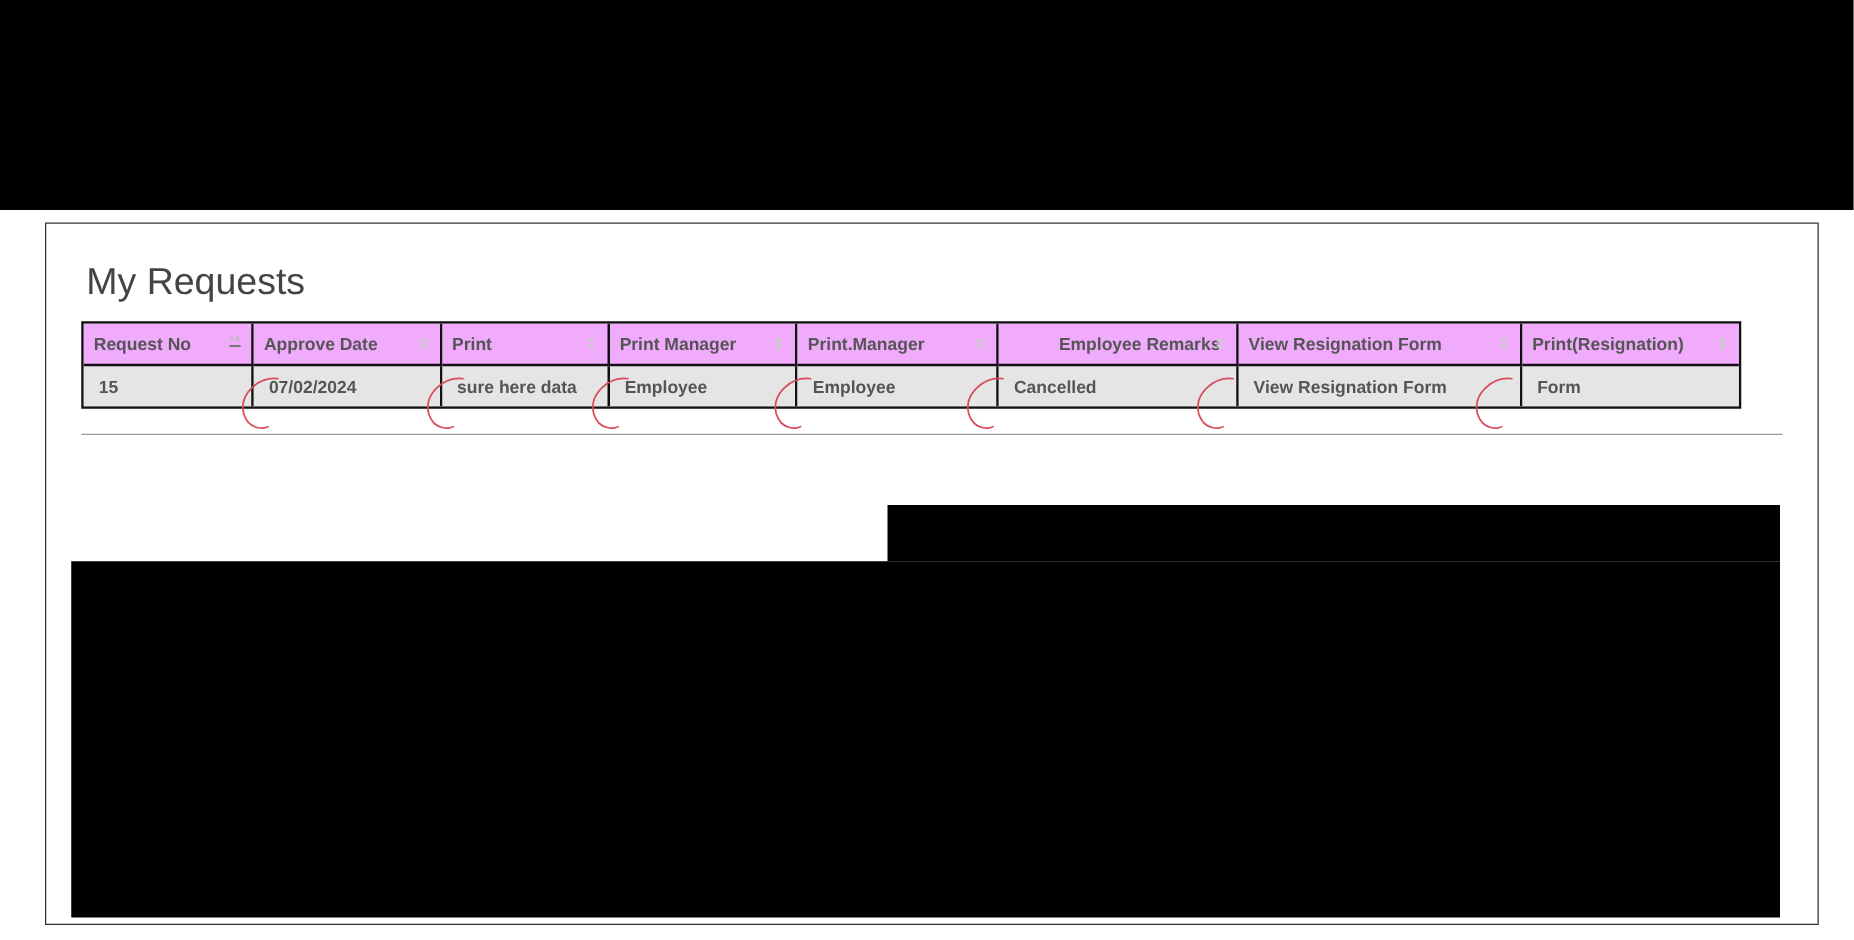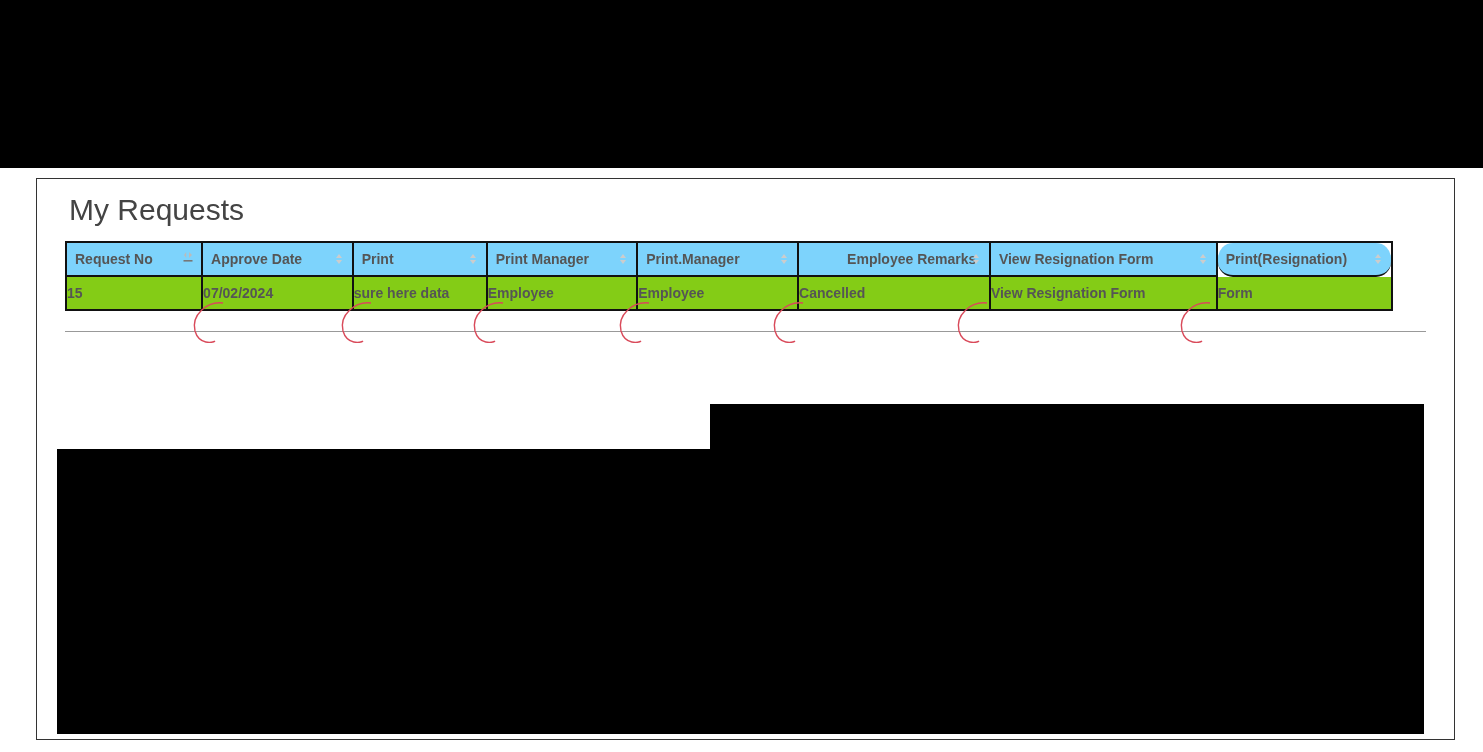--- a/index.html
+++ b/index.html
@@ -24,33 +24,33 @@
       margin: 10px 28px 0 36px;
       padding: 0;
       background: #fff;
       position: relative;
       height: 562px;
     }
     .page-title {
       font-size: 30px;
       font-weight: 400;
       color: #444;
-      margin: 14px 0 14px 32px;
+      margin: 30px 0 14px 32px;
     }
     .data-table {
       border-collapse: separate;
       border-spacing: 0;
       table-layout: fixed;
       margin-left: 28px;
       margin-right: 28px;
       width: 1328px;
       border: 2px solid #111;
     }
     .data-table th {
-      background: #7dd3fc;
+      background: #f0abfc;
       text-align: left;
       font-weight: 700;
       font-size: 14px;
       color: #555;
       padding: 8px 8px 8px 8px;
       border-right: 2px solid #111;
       border-bottom: 2px solid #111;
       position: relative;
       height: 34px;
       vertical-align: middle;
@@ -64,25 +64,25 @@
       top: 50%;
       transform: translateY(-50%);
       width: 14px;
       height: 14px;
       display: inline-block;
     }
     .sort-icon svg {
       display: block;
     }
     .data-table td {
-      background: #84cc16;
+      background: #e5e5e5;
       font-size: 14px;
       font-weight: 700;
       color: #555;
-      padding: 7px 0;
+      padding: 7px 12px;
       border-right: 2px solid #111;
       height: 32px;
       vertical-align: middle;
     }
     .data-table td:last-child {
       border-right: none;
     }
     .link-cell {
       color: #2d6acb;
       font-weight: 700;
@@ -168,21 +168,21 @@
                 <path d="M4 6 L7 2 L10 6 Z" fill="#ccc"></path>
                 <path d="M4 8 L7 12 L10 8 Z" fill="#ccc"></path>
               </svg>
             </span></th>
           <th style="width: 220px;"><span>View Resignation Form</span><span class="sort-icon">
               <svg viewBox="0 0 14 14">
                 <path d="M4 6 L7 2 L10 6 Z" fill="#ccc"></path>
                 <path d="M4 8 L7 12 L10 8 Z" fill="#ccc"></path>
               </svg>
             </span></th>
-          <th style="width: 168px; border-radius: 15px;"><span>Print(Resignation)</span><span class="sort-icon">
+          <th style="width: 168px;"><span>Print(Resignation)</span><span class="sort-icon">
               <svg viewBox="0 0 14 14">
                 <path d="M4 6 L7 2 L10 6 Z" fill="#ccc"></path>
                 <path d="M4 8 L7 12 L10 8 Z" fill="#ccc"></path>
               </svg>
             </span></th>
         </tr>
     </thead>
     <tbody id="body-rows">
         <tr>
           <td>15</td>

